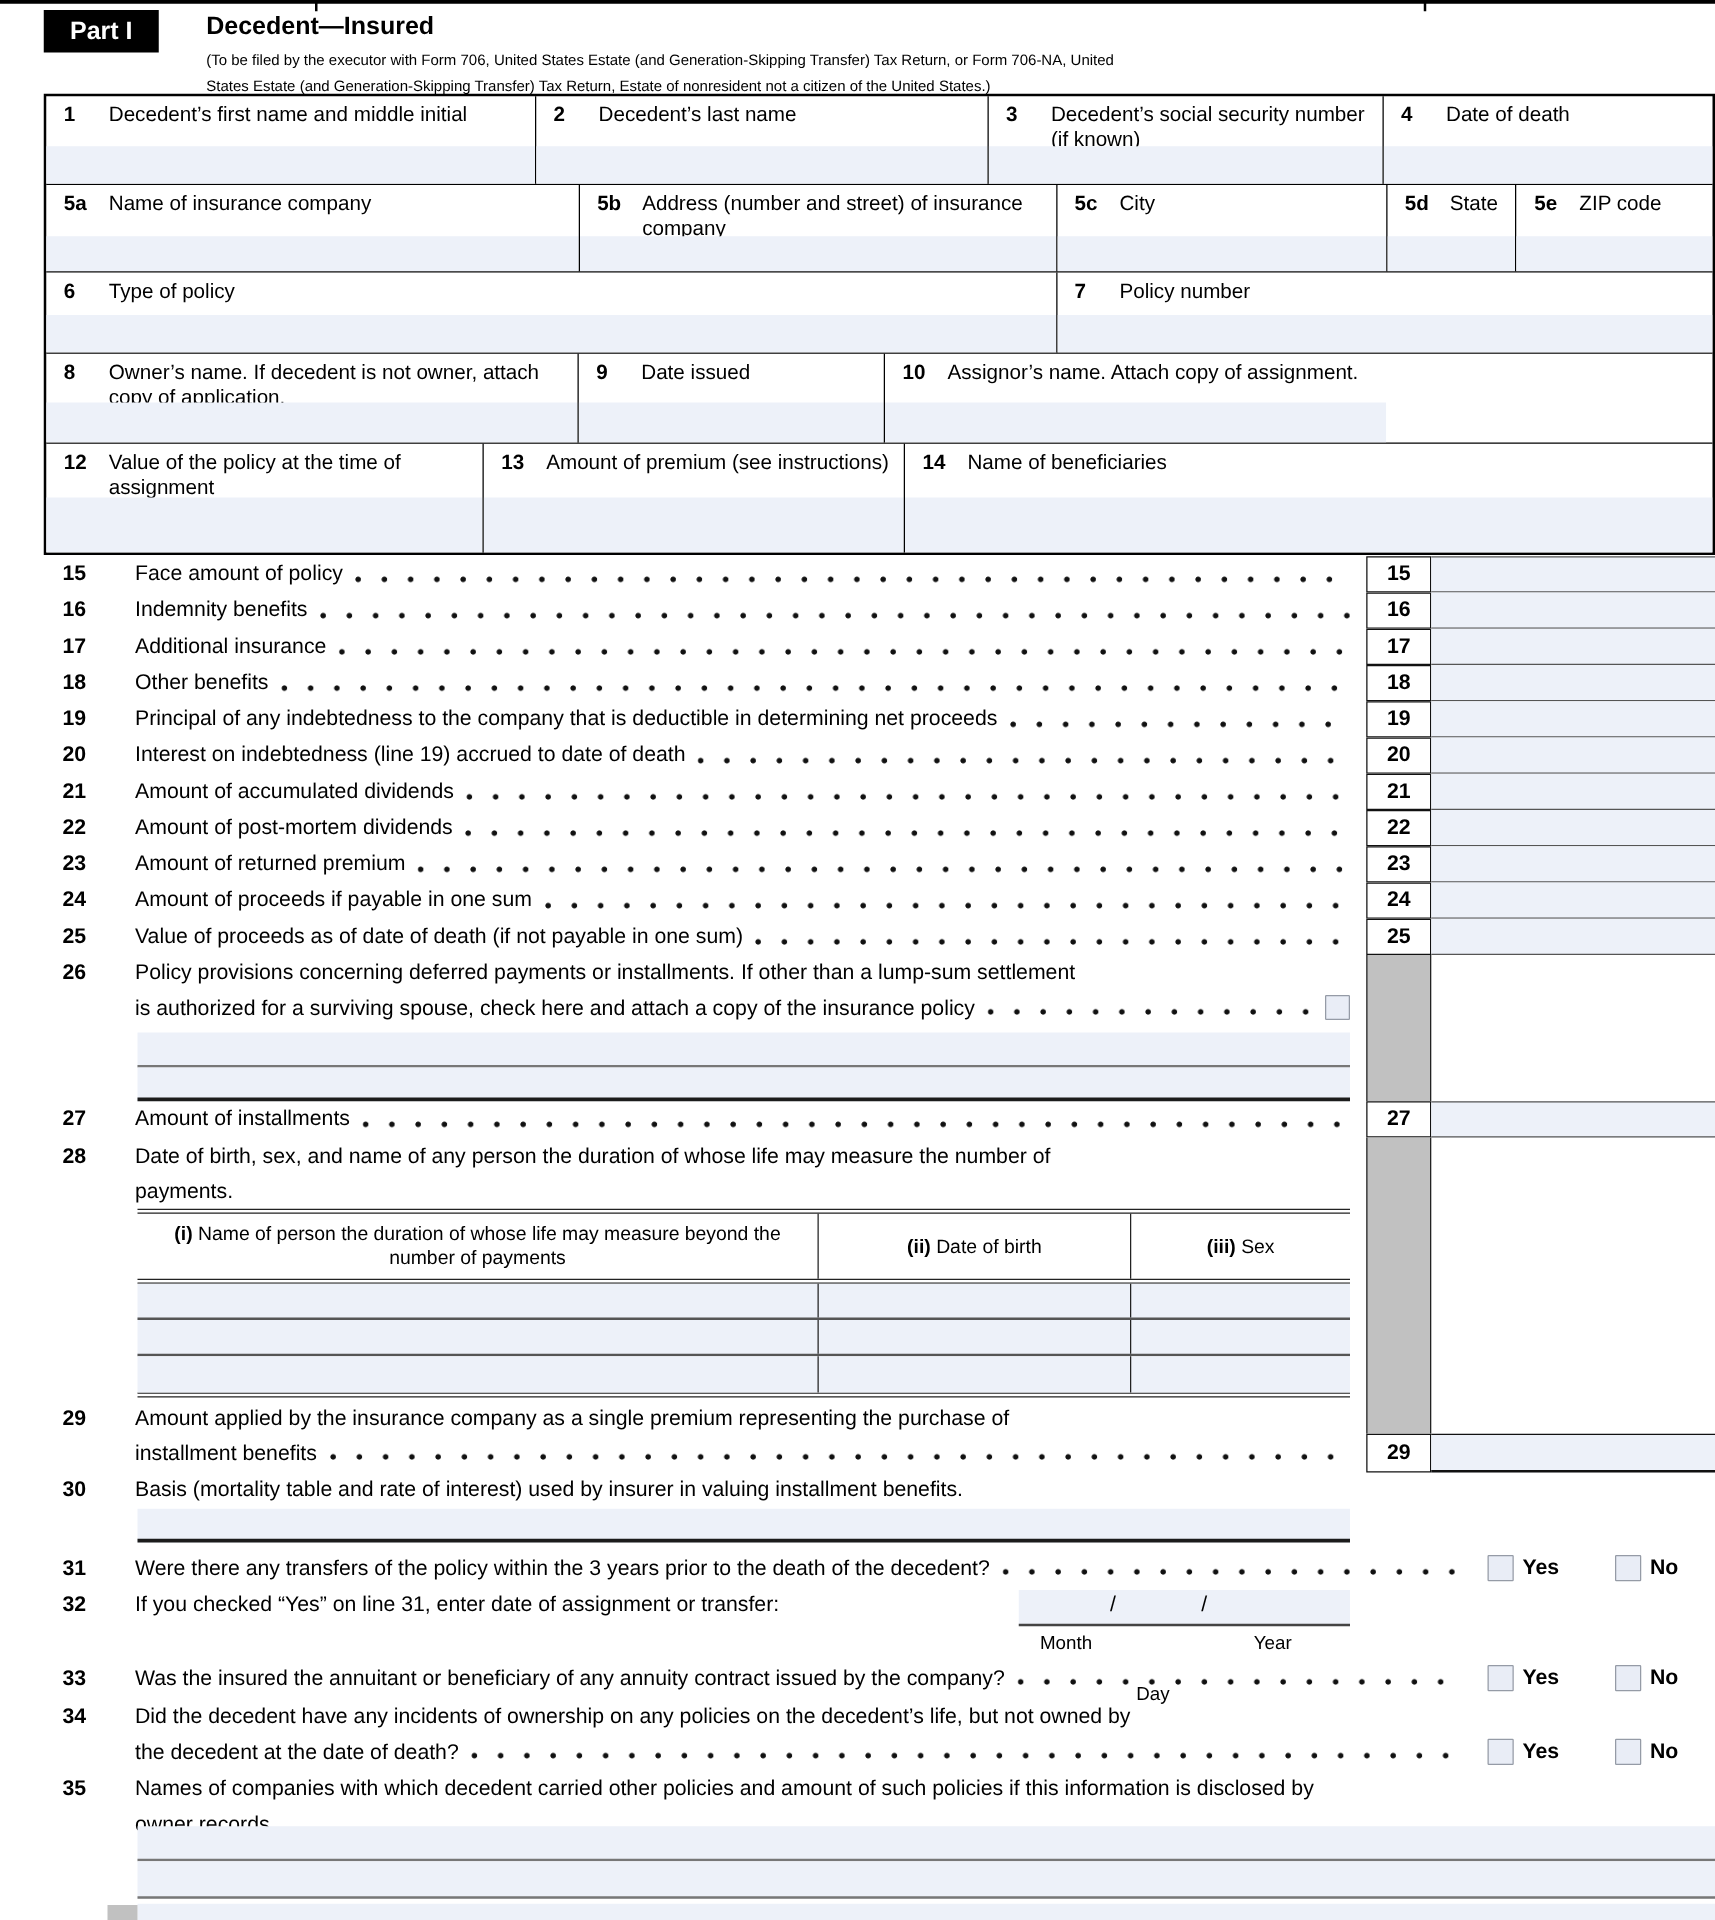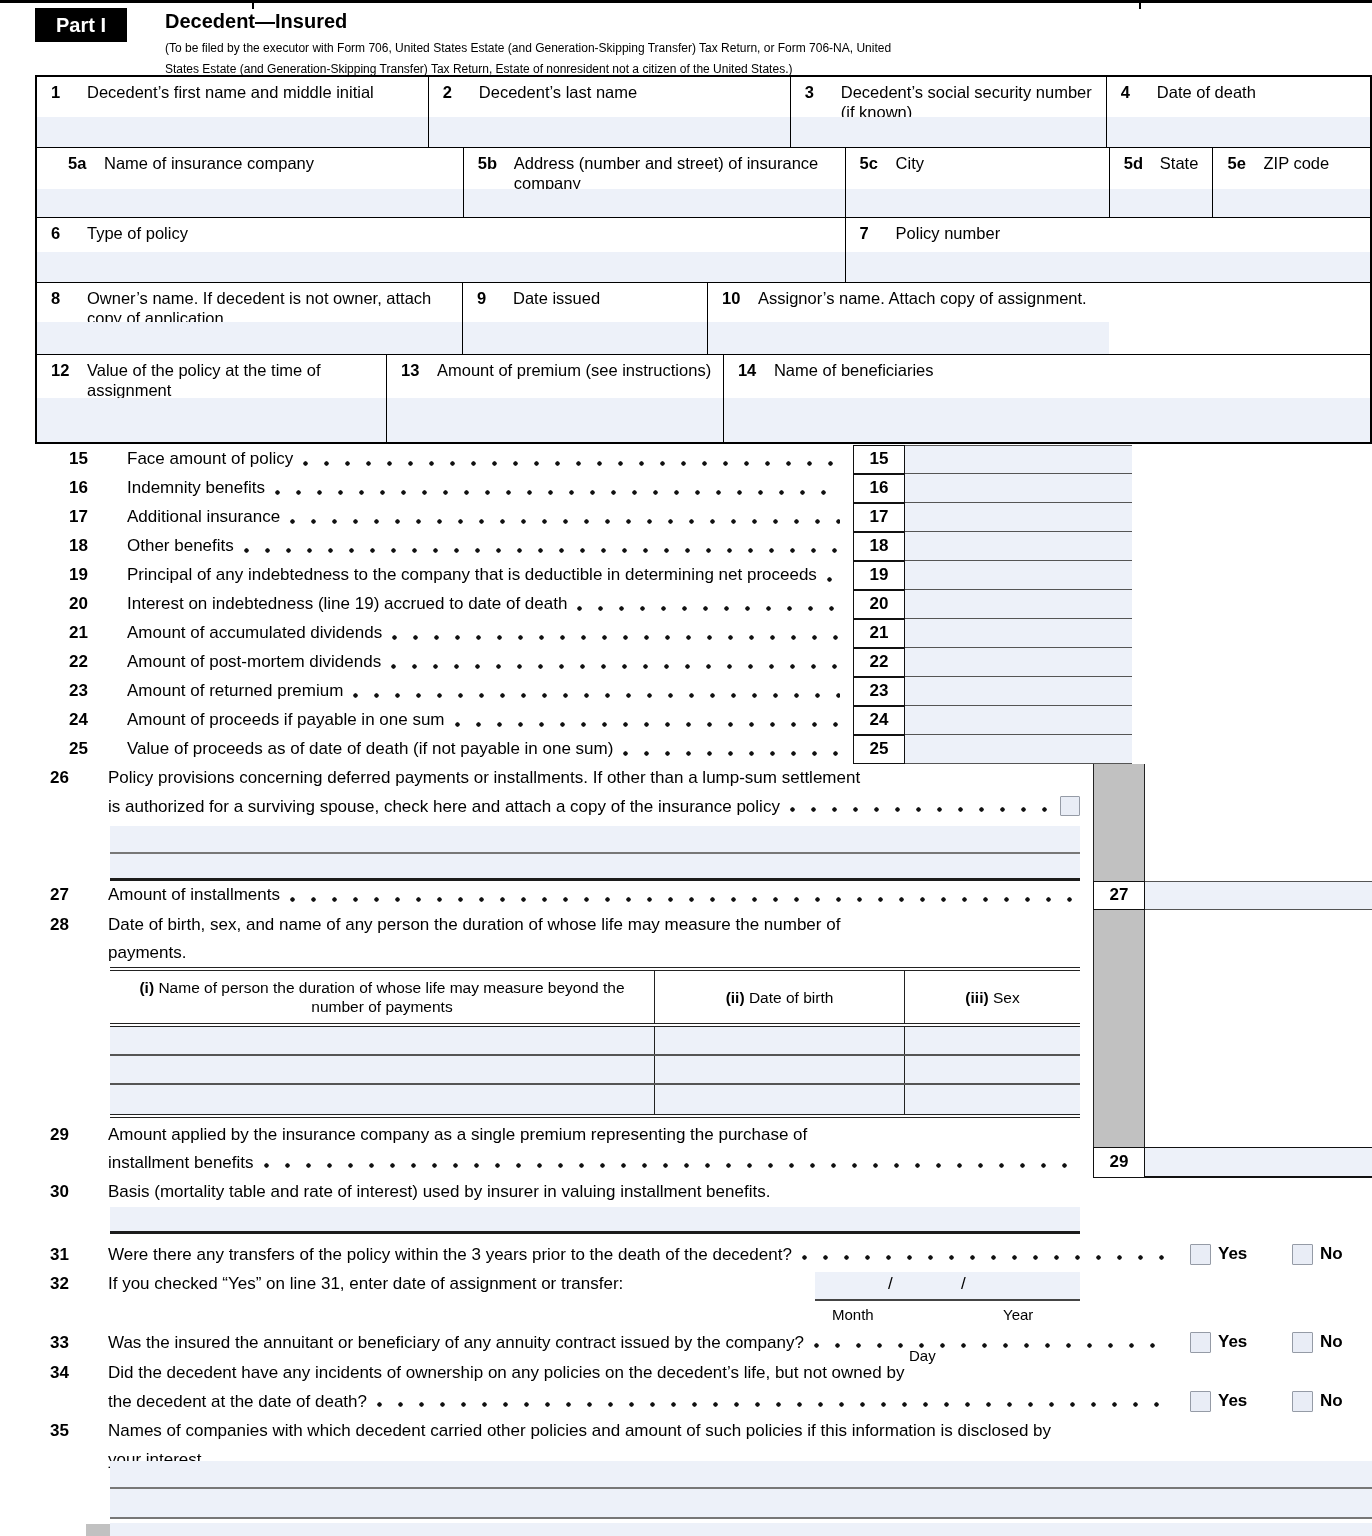--- a/index.html
+++ b/index.html
@@ -128,21 +128,21 @@
         </div>
         <div class="grid-cell" style="width: 265px;">
           <div class="cl">
             <span class="gn">4</span>
             <span class="gt">Date of death</span>
           </div>
           <div class="fill" style="height: 30px;"></div>
         </div>
       </div>
       <div class="grid-row" style="height: 70px;">
-        <div class="grid-cell" style="width: 427px; padding-left: 17px;">
+        <div class="grid-cell" style="width: 427px;">
           <div class="cl">
             <span class="gn">5a</span>
             <span class="gt">Name of insurance company</span>
           </div>
           <div class="fill" style="height: 28px;"></div>
         </div>
         <div class="grid-cell" style="width: 383px;">
           <div class="cl">
             <span class="gn">5b</span>
             <span class="gt">Address (number and street) of insurance company</span>
@@ -228,21 +228,21 @@
         <div class="grid-cell" style="width: 649px;">
           <div class="cl">
             <span class="gn">14</span>
             <span class="gt">Name of beneficiaries</span>
           </div>
           <div class="fill" style="height: 44px;"></div>
         </div>
       </div>
     </div>
 
-  <div class="abs" style="left:0; top:445px; width:1132px;padding-left:19px;">
+  <div class="abs" style="left:0; top:445px; width:1372px;">
       <div class="li-row">
         <span class="n">15</span>
         <span class="lt">Face amount of policy</span>
         <span class="dots"></span>
         <span class="nb">15</span>
         <span class="en"></span>
       </div>
       <div class="li-row">
         <span class="n">16</span>
         <span class="lt">Indemnity benefits</span>
@@ -448,20 +448,20 @@
         <span class="cb"></span>
         <span>No</span>
       </span>
   </div>
 
   <div class="abs arow" style="top:1419px;">
     <span class="n">35</span>
     <span class="tx">Names of companies with which decedent carried other policies and amount of such policies if this information is disclosed by</span>
   </div>
   <div class="abs arow2" style="top:1448px;">
-    <span class="tx">your interest.</span>
+    <span class="tx">owner records.</span>
   </div>
   <div class="abs bar sep-b" style="left:110px; top:1461px; width:1262px; height:28px;"></div>
   <div class="abs bar sep-b" style="left:110px; top:1489px; width:1262px; height:30px;"></div>
   <div class="abs bar" style="left:110px; top:1523px; width:1262px; height:13px;"></div>
   <div class="abs" style="left:86px; top:1524px; width:24px; height:12px; background:#c1c1c1;"></div>
 
 </div>
 
 </body></html>

